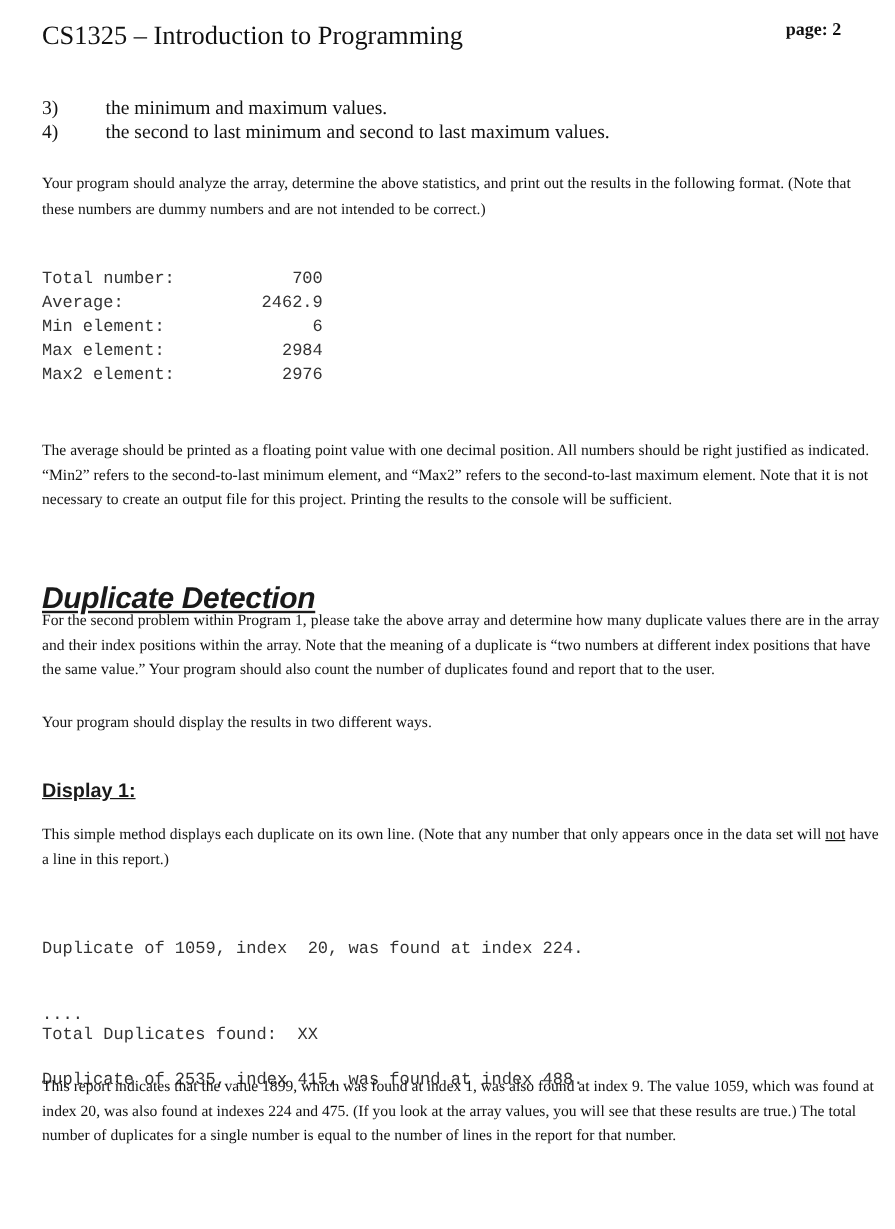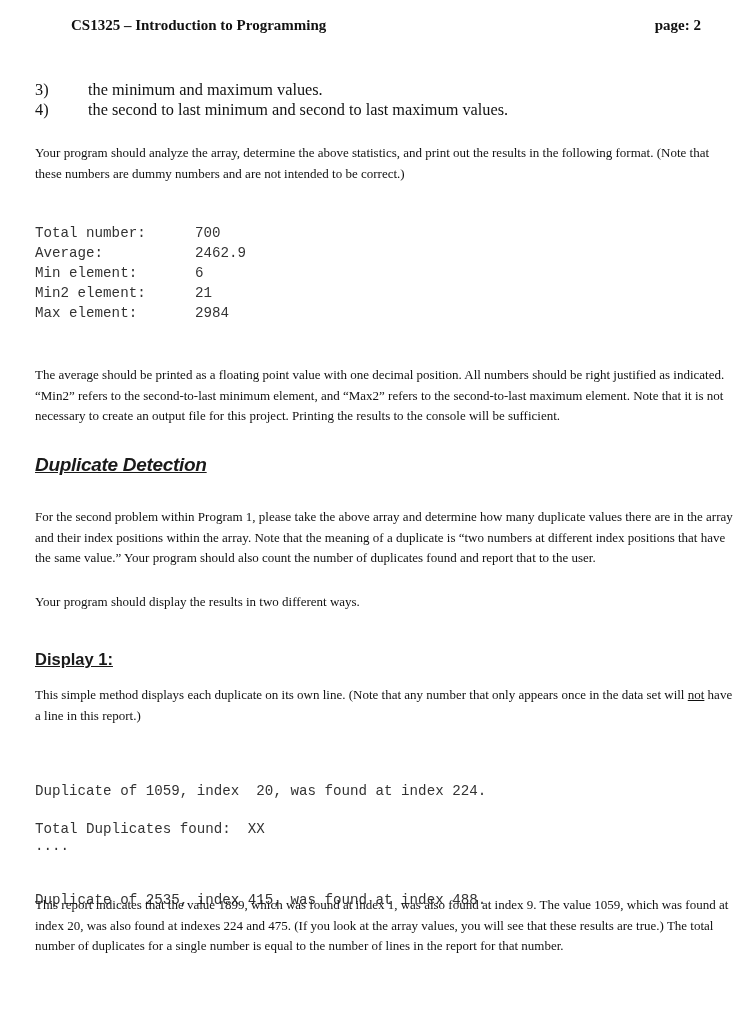--- a/index.html
+++ b/index.html
@@ -1,33 +1,33 @@
 <!DOCTYPE html>
 <html><head>
 <meta charset="utf-8">
 <style>
   html, body { margin: 0; padding: 0; background: #ffffff; }
   body { width: 746px; height: 1024px; position: relative; overflow: hidden; color: #111; }
   .serif { font-family: "Liberation Serif", "DejaVu Serif", serif; }
   .mono { font-family: "Liberation Mono", "DejaVu Sans Mono", monospace; }
   .abs { position: absolute; }
-  .header-title { left: 35px; top: 17px; font-size: 15px; font-weight: bold; margin-left: 36px; }
+  .header-title { left: 35px; top: 17px; font-size: 22px; font-weight: normal; }
   .header-page { right: 45px; top: 17px; font-size: 15px; font-weight: bold; }
   .para { left: 35px; width: 700px; font-size: 13px; line-height: 20.5px; }
   .listitem { left: 35px; font-size: 16.3px; line-height: 20px; }
   .listitem .num { display: inline-block; width: 53px; }
   .stats { left: 35px; top: 223px; font-size: 14.2px; line-height: 20px; color: #333; }
   .stats .row { white-space: pre; }
   .stats .lbl { display: inline-block; width: 160px; }
-  .stats .val { display: inline-block; width: 74px; }
-  .heading-dd { left: 35px; top: 454px; font-family: "Liberation Sans", "DejaVu Sans", sans-serif; font-size: 19px; font-weight: bold; font-style: italic; text-decoration: underline; color: #1a1a1a; letter-spacing: -0.3px; }
+  .stats .val { display: inline-block; width: 74px; text-align: right; }
+  .heading-dd { left: 35px; top: 485px; font-family: "Liberation Sans", "DejaVu Sans", sans-serif; font-size: 25px; font-weight: bold; font-style: italic; text-decoration: underline; color: #1a1a1a; letter-spacing: -0.3px; }
   .heading-disp { left: 35px; top: 650px; font-family: "Liberation Sans", "DejaVu Sans", sans-serif; font-size: 16.5px; font-weight: bold; text-decoration: underline; color: #1a1a1a; }
   .dups { left: 35px; top: 745px; font-size: 14.2px; line-height: 18.5px; color: #333; white-space: pre; }
   .dups .row { white-space: pre; }
-  .total-dup { left: 35px; top: 821px; font-size: 14.2px; color: #333; white-space: pre; }
+  .total-dup { left: 35px; top: 855px; font-size: 14.2px; color: #333; white-space: pre; }
   u.emph { text-decoration: underline; }
 </style>
 </head>
 <body>
 
 <div class="abs serif header-title">CS1325 – Introduction to Programming</div>
 <div class="abs serif header-page">page:  2</div>
 
 <div class="abs serif listitem" style="top:80px;">
   <span class="num">3)</span><span>the minimum and maximum values.</span>
@@ -35,22 +35,22 @@
 <div class="abs serif listitem" style="top:100px;">
   <span class="num">4)</span><span>the second to last minimum and second to last maximum values.</span>
 </div>
 
 <div class="abs serif para" style="top:143px;">Your program should analyze the array, determine the above statistics, and print out the results in the following format.  (Note that these numbers are dummy numbers and are not intended to be correct.)</div>
 
 <div class="abs mono stats">
   <div class="row"><span class="lbl">Total number:</span><span class="val">700</span></div>
   <div class="row"><span class="lbl">Average:</span><span class="val">2462.9</span></div>
   <div class="row"><span class="lbl">Min element:</span><span class="val">6</span></div>
-  <div class="row"><span class="lbl">Min2 element:</span><span class="val">21</span></div>
   <div class="row"><span class="lbl">Max element:</span><span class="val">2984</span></div>
+  <div class="row"><span class="lbl">Max2 element:</span><span class="val">2976</span></div>
 </div>
 
 <div class="abs serif para" style="top:365px;">The average should be printed as a floating point value with one decimal position.  All numbers should be right justified as indicated.  “Min2” refers to the second-to-last minimum element, and “Max2” refers to the second-to-last maximum element.  Note that it is not necessary to create an output file for this project.  Printing the results to the console will be sufficient.</div>
 
 <div class="abs heading-dd">Duplicate Detection</div>
 
 <div class="abs serif para" style="top:507px;">For the second problem within Program 1, please take the above array and determine how many duplicate values there are in the array and their index positions within the array.  Note that the meaning of a duplicate is “two numbers at different index positions that have the same value.”  Your program should also count the number of duplicates found and report that to the user.</div>
 
 <div class="abs serif para" style="top:592px;">Your program should display the results in two different ways.</div>
 

